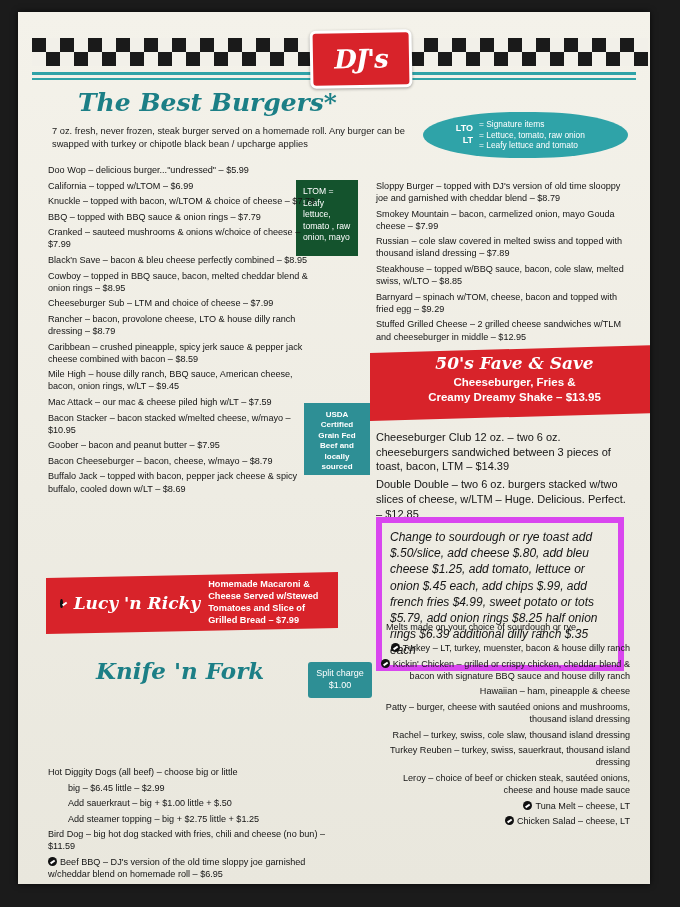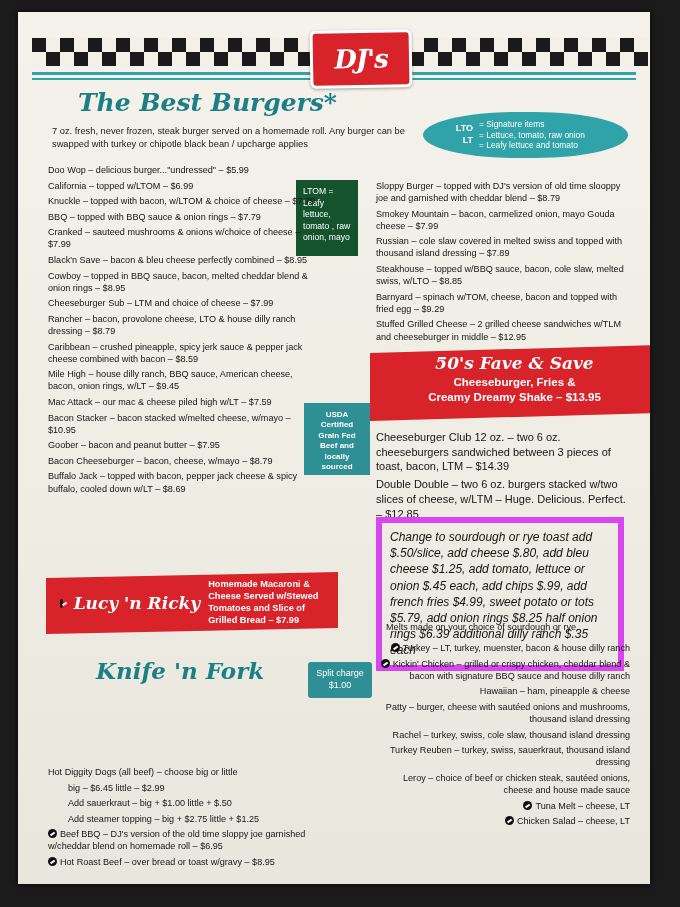--- a/index.html
+++ b/index.html
@@ -293,20 +293,21 @@
       <div class="name">Lucy 'n Ricky</div>
       <div class="desc">Homemade Macaroni &amp; Cheese Served w/Stewed Tomatoes and Slice of Grilled Bread – $7.99</div>
     </div>
 
     <div class="script hdr-knife">Knife 'n Fork</div>
     <div class="knifecol" id="knife">
         <div class="item"><span class="nm">Hot Diggity Dogs (all beef)</span> <span>– choose big or little</span></div>
         <div class="item" style="padding-left: 20px;"><span>big – $6.45    little – $2.99</span></div>
         <div class="item" style="padding-left: 20px;"><span>Add sauerkraut – big  + $1.00     little  + $.50</span></div>
         <div class="item" style="padding-left: 20px;"><span>Add steamer topping – big  + $2.75     little  + $1.25</span></div>
+        <div class="item"><span class="nm">Bird Dog</span> <span>– big hot dog stacked with fries, chili and cheese (no bun) – $11.59</span></div>
         <div class="item"><span class="bullet"></span><span class="nm">Beef BBQ</span> <span>– DJ's version of the old time sloppy joe garnished w/cheddar blend on homemade roll – $6.95</span></div>
         <div class="item"><span class="bullet"></span><span class="nm">Hot Roast Beef</span> <span>– over bread or toast w/gravy – $8.95</span></div>
       </div>
 
     <div class="meltsintro">Melts made on your choice of sourdough or rye.</div>
     <div class="meltscol" id="melts">
         <div class="item"><span class="bullet"></span><span class="nm">Turkey</span> <span>– LT, turkey, muenster, bacon &amp; house dilly ranch</span></div>
         <div class="item"><span class="bullet"></span><span class="nm">Kickin' Chicken</span> <span>– grilled or crispy chicken, cheddar blend &amp; bacon with signature BBQ sauce and house dilly ranch</span></div>
         <div class="item"><span class="nm">Hawaiian</span> <span>– ham, pineapple &amp; cheese</span></div>
         <div class="item"><span class="nm">Patty</span> <span>– burger, cheese with sautéed onions and mushrooms, thousand island dressing</span></div>

